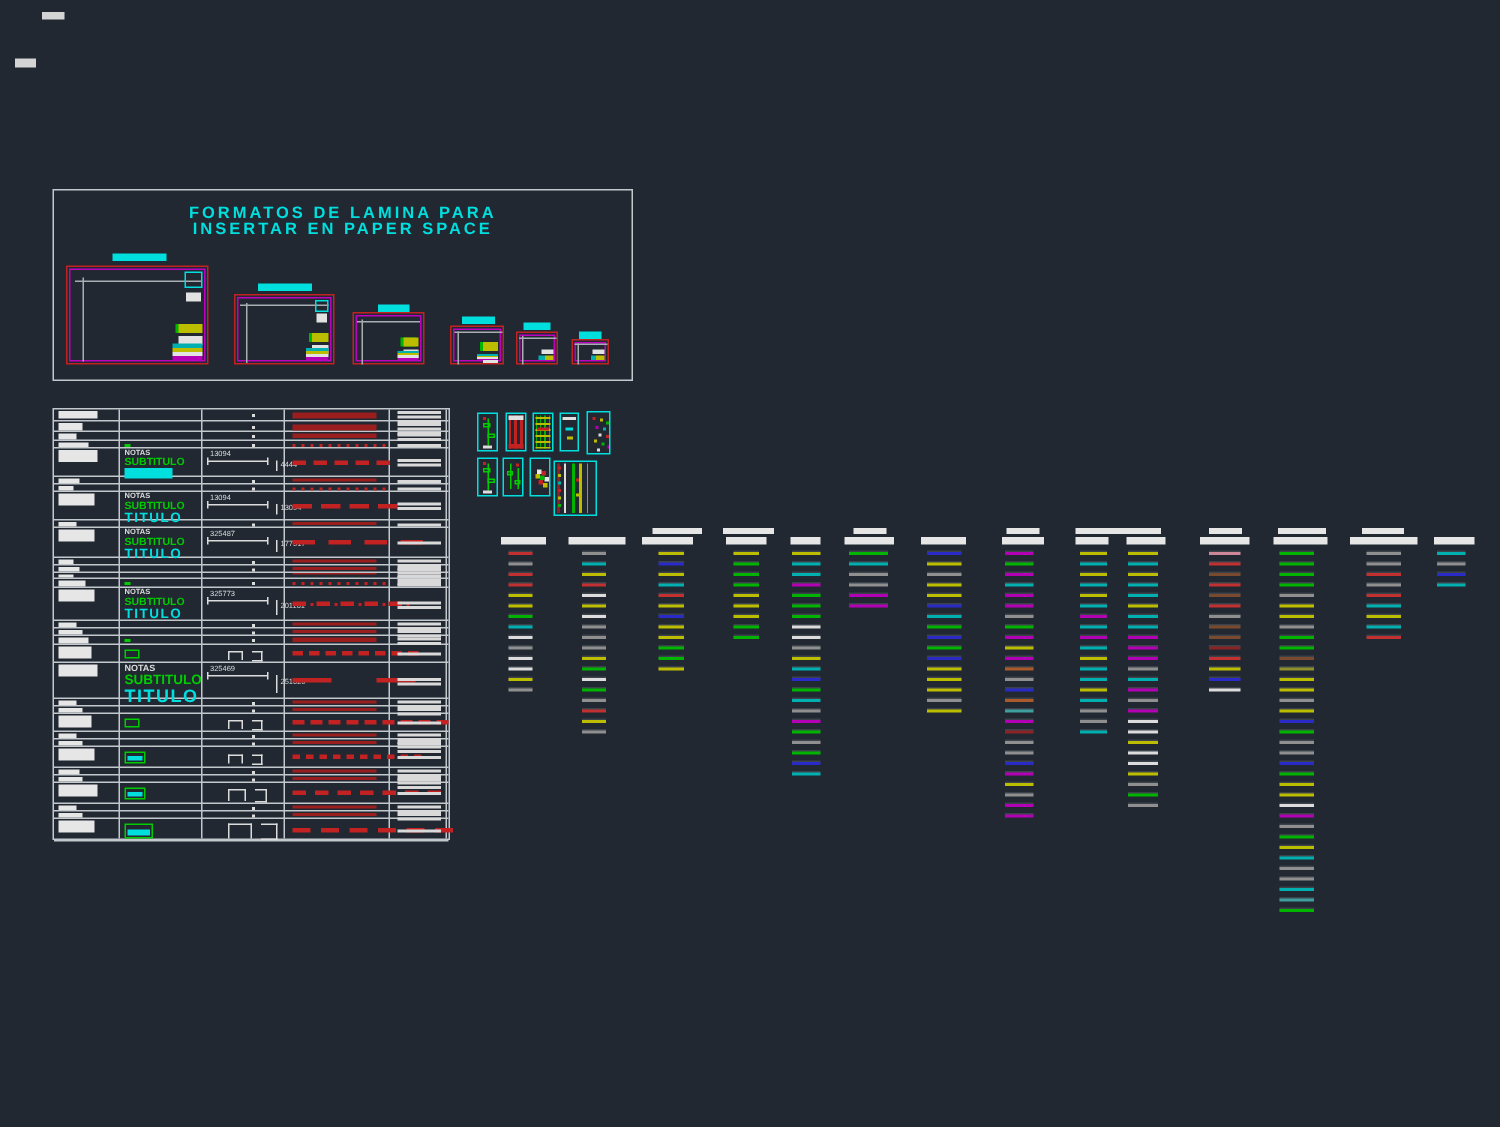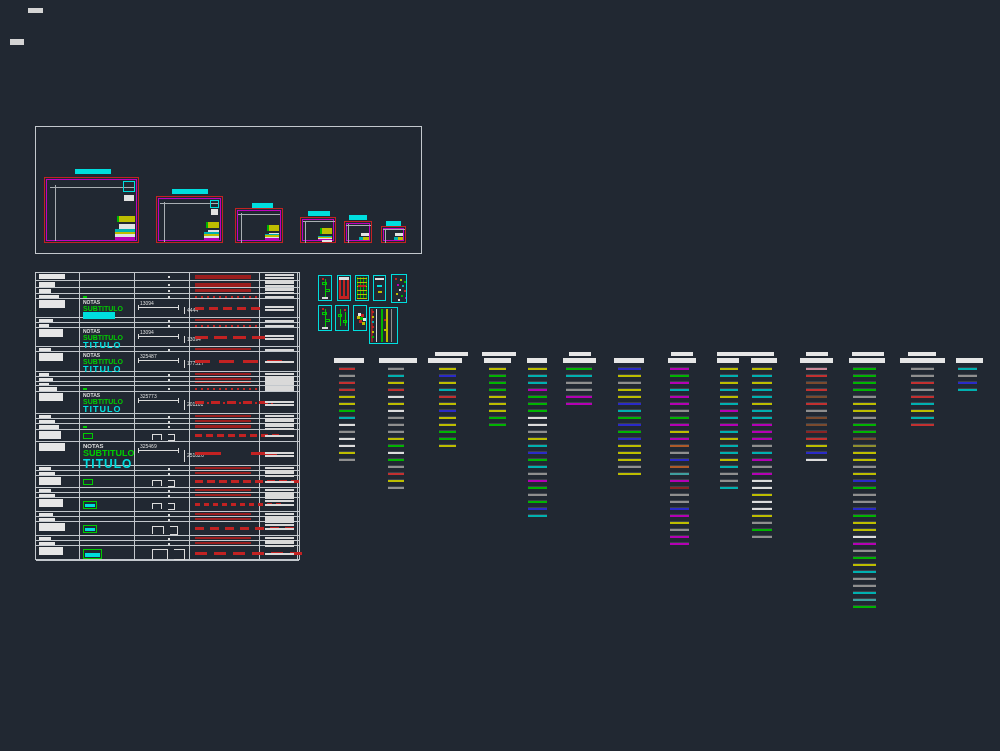--- a/index.html
+++ b/index.html
@@ -9,20 +9,22 @@
   .panel-title{width:100%;text-align:center;font-weight:bold;letter-spacing:2px;}
   .ttl1{font-size:11px;}
   .ttl2{font-size:11px;}
   .ttl3{font-size:9px;letter-spacing:1px;}
 </style>
 </head>
 <body style="background: rgb(33, 40, 50);">
 
 <div id="canvas">
   <div id="formats-panel" class="abs" style="left: 35px; top: 126px; width: 385px; height: 126px; border: 1px solid rgb(195, 200, 205); color: rgb(0, 222, 222);">
+    <div class="panel-title ttl1 abs" style="top:9px;left:0;">FORMATOS DE LAMINA PARA</div>
+    <div class="panel-title ttl2 abs" style="top:20px;left:0;">INSERTAR EN PAPER SPACE</div>
   </div>
   <div id="layer-table" class="abs" style="left: 35px; top: 272px; width: 265px; height: 288px; border: 1px solid rgb(195, 200, 205); box-sizing: border-box;">
       <div class="abs" style="left: 43px; top: 0px; width: 1px; height: 286px; background: rgb(195, 200, 205);"></div>
       <div class="abs" style="left: 98px; top: 0px; width: 1px; height: 286px; background: rgb(195, 200, 205);"></div>
       <div class="abs" style="left: 153px; top: 0px; width: 1px; height: 286px; background: rgb(195, 200, 205);"></div>
       <div class="abs" style="left: 223px; top: 0px; width: 1px; height: 286px; background: rgb(195, 200, 205);"></div>
       <div class="abs" style="left: 261px; top: 0px; width: 1px; height: 286px; background: rgb(195, 200, 205);"></div>
       <div class="abs" style="left: 0px; top: 0px; width: 263px; height: 8px;">
         <div class="abs" style="left: 0px; bottom: 0px; width: 100%; height: 1px; background: rgb(195, 200, 205);"></div>
         <div class="abs" style="left: 3px; top: 1px; width: 26px; height: 5px; background: rgb(230, 230, 230);"></div>

